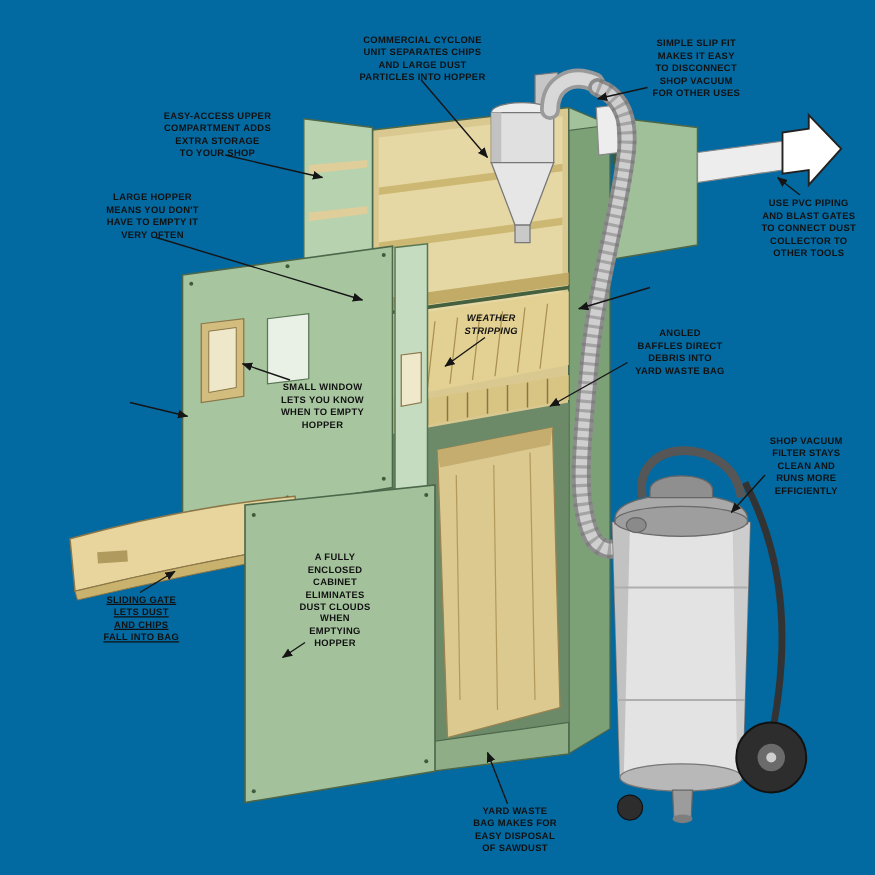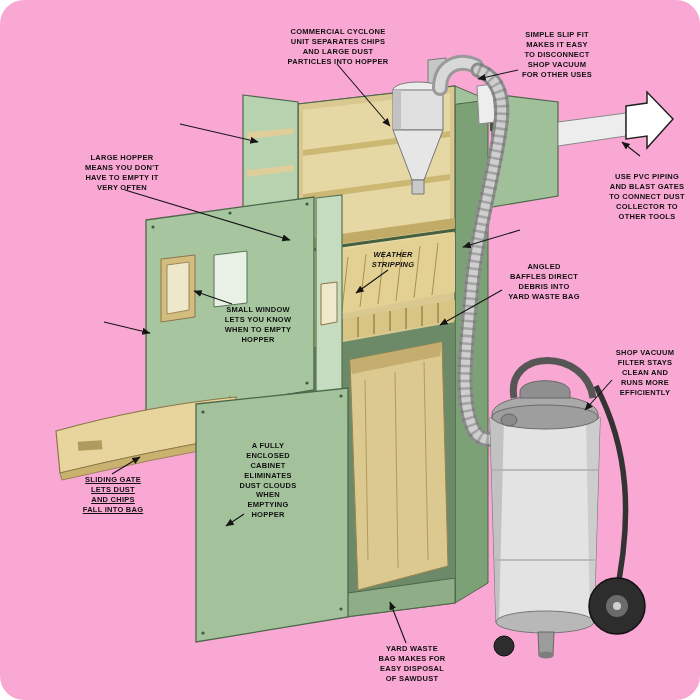--- a/index.html
+++ b/index.html
@@ -1,18 +1,18 @@
 <!DOCTYPE html>
 <html><head>
 <meta charset="utf-8">
 <style>
   * { margin:0; padding:0; box-sizing:border-box; }
   html,body { width:700px; height:700px; background:#ffffff; }
   body { font-family:"Liberation Sans", sans-serif; }
-  .stage { position:relative; width:700px; height:700px; background:#f9a8d4; overflow:hidden;border-radius:24px; }
+  .stage { position:relative; width:700px; height:700px; background:#0369a1; overflow:hidden; }
   .stage svg { position:absolute; left:0; top:0; }
   .callout {
     position:absolute;
     font-size:7.5px;
     font-weight:bold;
     letter-spacing:0.25px;
     line-height:1.32;
     text-align:center;
     color:#111111;
     white-space:pre-line;
@@ -193,25 +193,29 @@
 
   <div class="callout" style="left:252px; top:27px;  width:172px;">COMMERCIAL CYCLONE
 UNIT SEPARATES CHIPS
 AND LARGE DUST
 PARTICLES INTO HOPPER</div>
   <div class="callout" style="left:496px; top:30px;  width:122px;">SIMPLE SLIP FIT
 MAKES IT EASY
 TO DISCONNECT
 SHOP VACUUM
 FOR OTHER USES</div>
+  <div class="callout" style="left:108px; top:88px;  width:132px;">EASY-ACCESS UPPER
+COMPARTMENT ADDS
+EXTRA STORAGE
+TO YOUR SHOP</div>
   <div class="callout" style="left:66px;  top:153px; width:112px;">LARGE HOPPER
 MEANS YOU DON'T
 HAVE TO EMPTY IT
 VERY OFTEN</div>
-  <div class="callout" style="left:598px; top:158px; width:98px;margin-top:14px;">USE PVC PIPING
+  <div class="callout" style="left:598px; top:158px; width:98px;">USE PVC PIPING
 AND BLAST GATES
 TO CONNECT DUST
 COLLECTOR TO
 OTHER TOOLS</div>
   <div class="callout" style="left:357px; top:250px; width:72px;font-style:italic;">WEATHER
 STRIPPING</div>
   <div class="callout" style="left:492px; top:262px; width:104px;">ANGLED
 BAFFLES DIRECT
 DEBRIS INTO
 YARD WASTE BAG</div>

